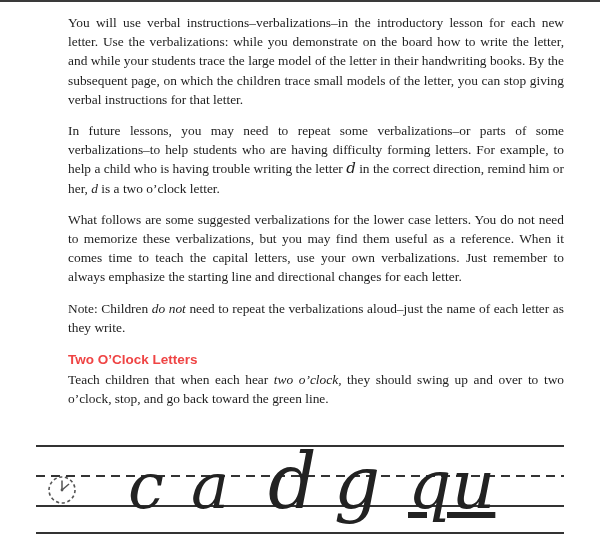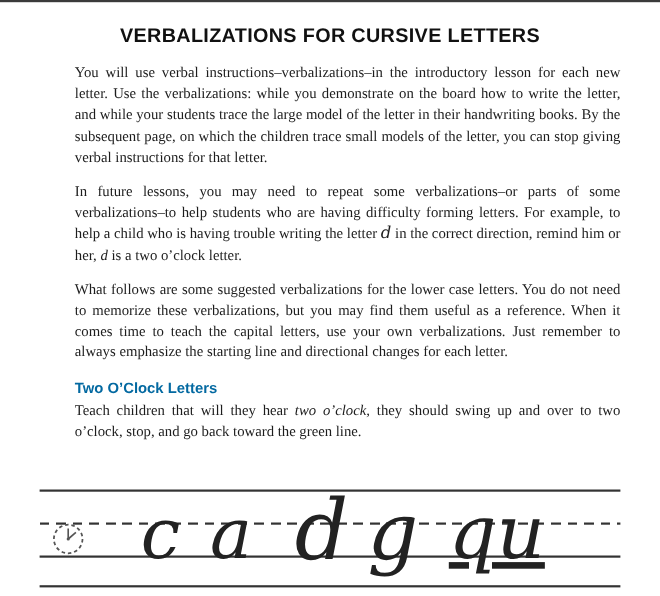--- a/index.html
+++ b/index.html
@@ -40,21 +40,21 @@
   .script {
     font-style: italic;
     font-family: "DejaVu Serif", serif;
     font-size: 15px;
   }
   .section-heading {
     margin: 15px 0 0 0;
     font-family: "Liberation Sans", sans-serif;
     font-weight: bold;
     font-size: 13.5px;
-    color: #0369a1;
+    color: #ef4444;
   }
   p.body.after-heading { margin-top: 3px; }
 
   .writing {
     position: absolute;
     left: 36px; right: 36px;
     bottom: 6px;
     height: 92px;
   }
   .wline {
@@ -82,34 +82,34 @@
   .ltr-g  { font-size: 72px; top: 3px;  left: 298px; }
   .ltr-qu { font-size: 68px; top: 7px;  left: 372px; text-decoration: underline; }
 </style>
 </head>
 <body>
 
 <div class="page">
 
   <div class="top-rule"></div>
 
-  <h1 class="title">VERBALIZATIONS FOR CURSIVE LETTERS</h1>
 
   <div class="content">
 
     <p class="body first"><span>You will use verbal instructions–verbalizations–in the introductory lesson for each new letter. Use the verbalizations: while you demonstrate on the board how to write the letter, and while your students trace the large model of the letter in their handwriting books. By the subsequent page, on which the children trace small models of the letter, you can stop giving verbal instructions for that letter.</span></p>
 
     <p class="body"><span>In future lessons, you may need to repeat some verbalizations–or parts of some verbalizations–to help students who are having difficulty forming letters. For example, to help a child who is having trouble writing the letter </span><span class="script">d</span><span> in the correct direction, remind him or her, </span><span class="it">d</span><span> is a two o’clock letter.</span></p>
 
     <p class="body"><span>What follows are some suggested verbalizations for the lower case letters. You do not need to memorize these verbalizations, but you may find them useful as a reference. When it comes time to teach the capital letters, use your own verbalizations. Just remember to always emphasize the starting line and directional changes for each letter.</span></p>
 
+    <p class="body"><span>Note: Children </span><span class="it">do not</span><span> need to repeat the verbalizations aloud–just the name of each letter as they write.</span></p>
 
     <h2 class="section-heading">Two O’Clock Letters</h2>
 
-    <p class="body after-heading"><span>Teach children that will they hear </span><span class="it">two o’clock,</span><span> they should swing up and over to two o’clock, stop, and go back toward the green line.</span></p>
+    <p class="body after-heading"><span>Teach children that when each hear </span><span class="it">two o’clock,</span><span> they should swing up and over to two o’clock, stop, and go back toward the green line.</span></p>
 
   </div>
 
   <div class="writing">
     <div class="wline" style="top:1px"></div>
     <div class="wline dashed" style="top:31px"></div>
     <div class="wline" style="top:61px"></div>
     <div class="wline" style="top:88px"></div>
 
     <svg class="clock" width="32" height="32" viewBox="0 0 32 32">

